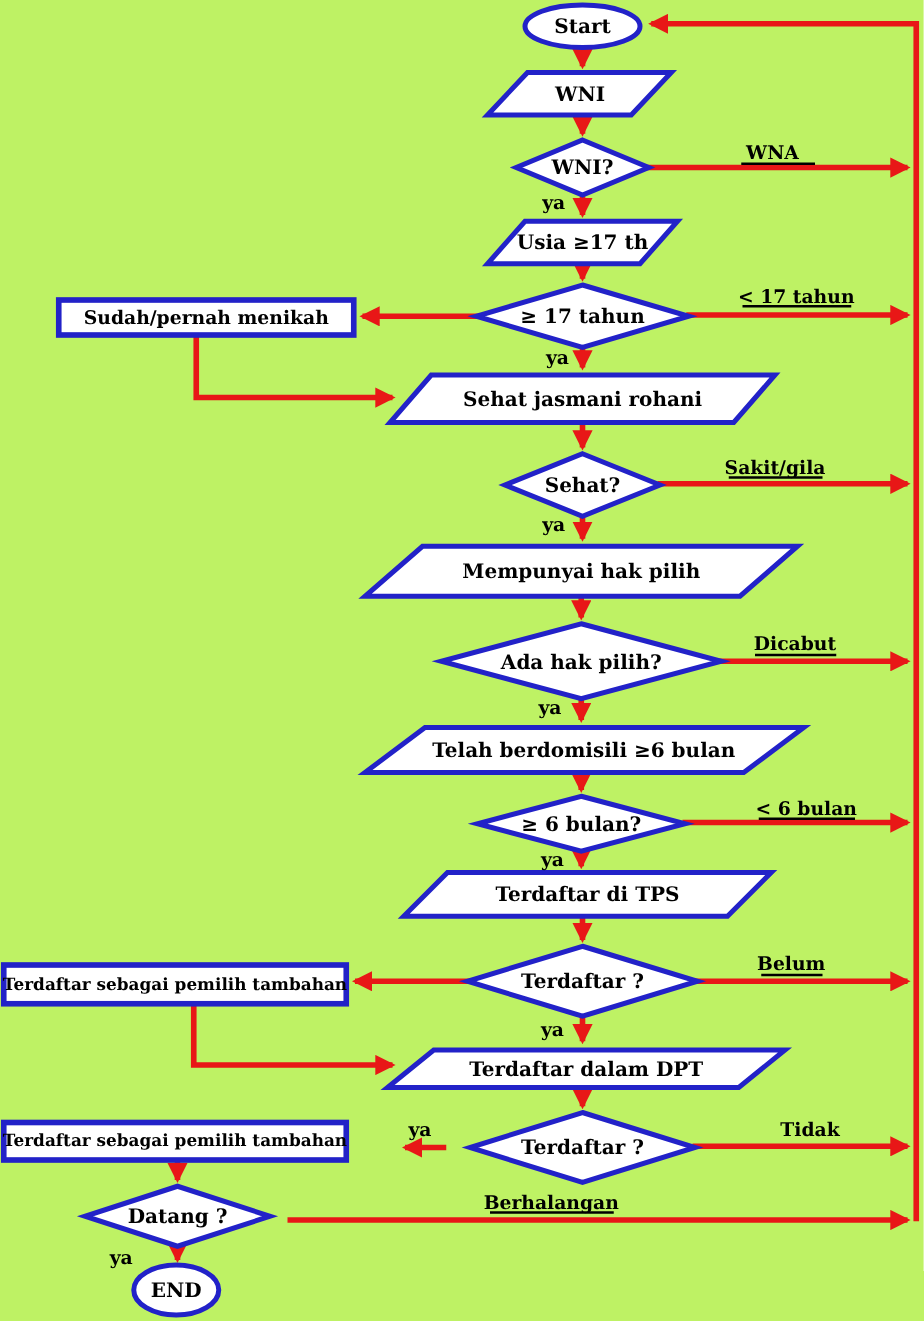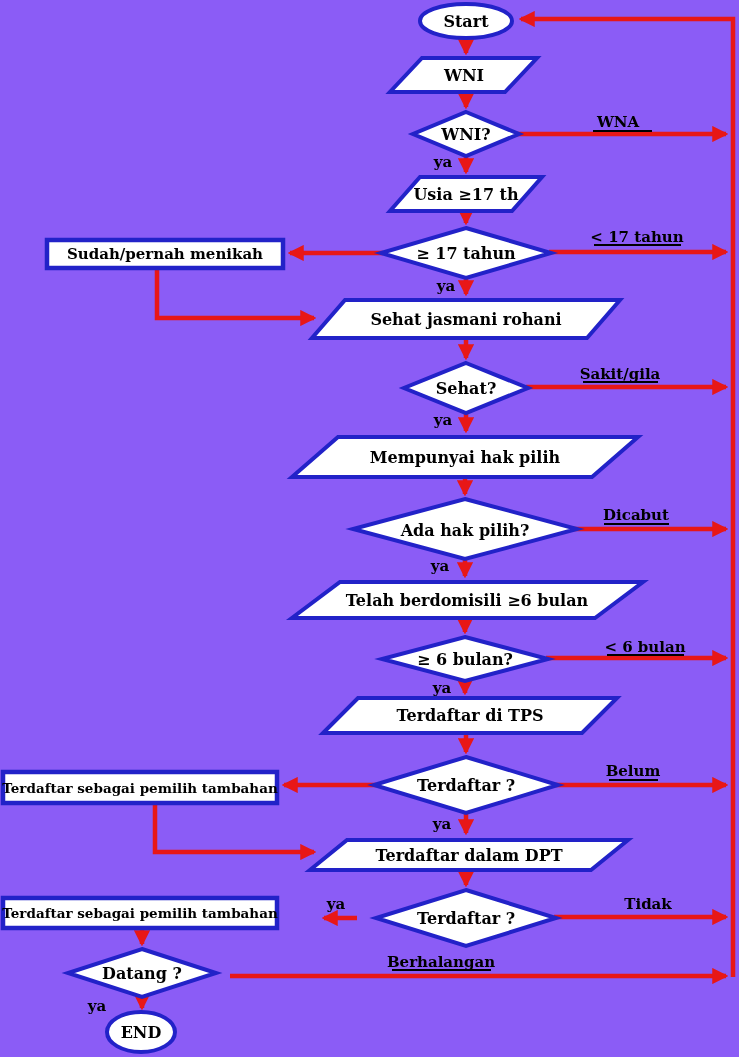--- a/index.html
+++ b/index.html
@@ -1,16 +1,16 @@
 <!DOCTYPE html>
 <html><head>
 <meta charset="utf-8">
 <style>
   html,body{margin:0;padding:0;background:#ffffff;}
-  .stage{position:relative;width:739px;height:1057px;background:#8b5cf6;overflow:hidden;}
+  .stage{position:relative;width:739px;height:1057px;background:#bef264;overflow:hidden;}
   svg{display:block;}
   .node-text{font-family:"DejaVu Serif","Liberation Serif",serif;font-weight:bold;fill:#000000;
              text-anchor:middle;}
   .edge-text{font-family:"DejaVu Serif","Liberation Serif",serif;font-weight:bold;fill:#000000;
              text-anchor:middle;}
   .shape{fill:#ffffff;stroke:#2222c8;stroke-width:4;}
   .rectshape{fill:#ffffff;stroke:#2222c8;stroke-width:4.5;}
   .flow{fill:none;stroke:#e81717;stroke-width:4.5;}
   .uline{stroke:#000000;stroke-width:2;}
 </style>

